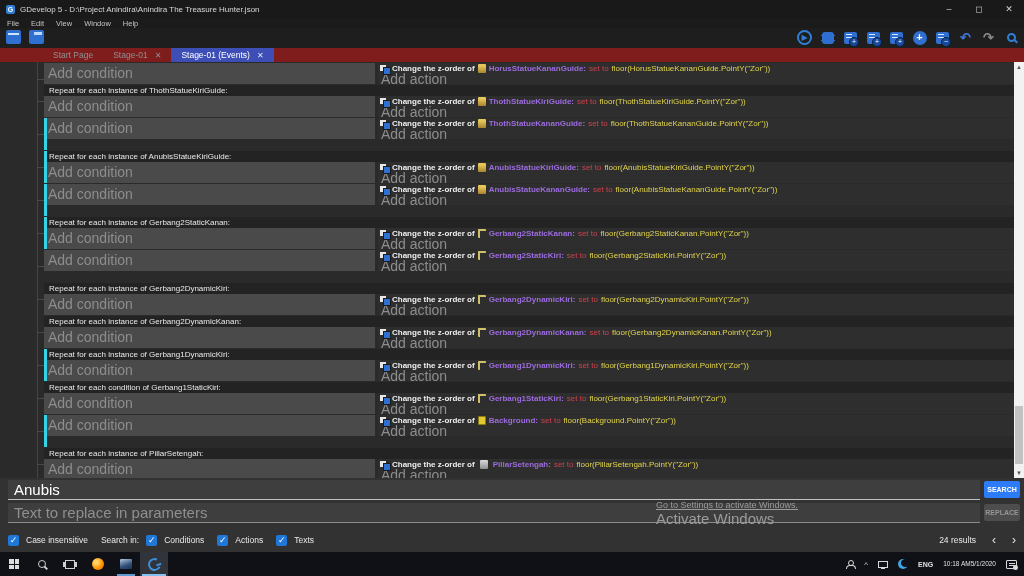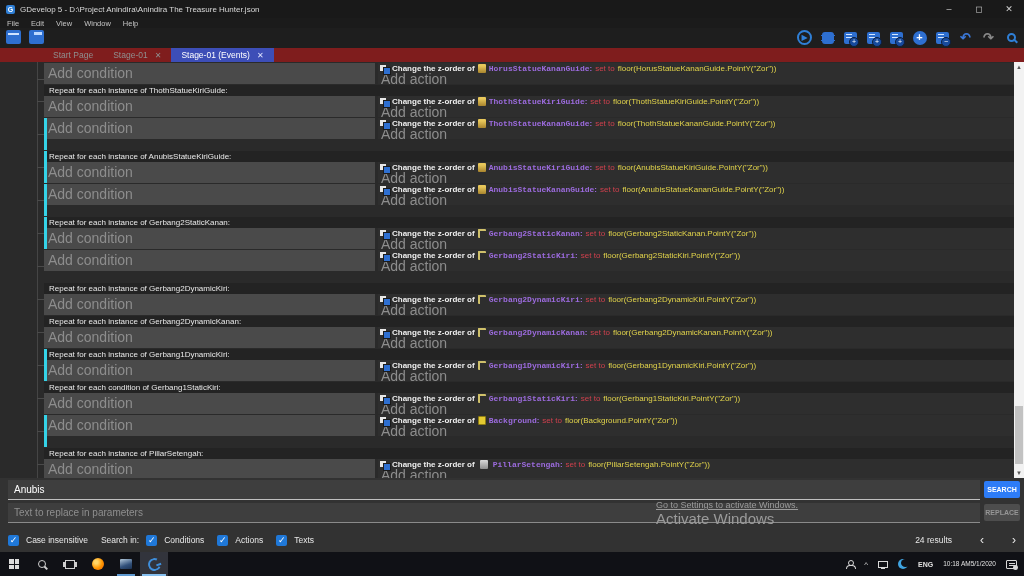--- a/index.html
+++ b/index.html
@@ -69,51 +69,51 @@
   .act-prefix { font-weight:bold; }
   .zorder-icon { width:9px; height:8px; position:relative; flex:0 0 9px; }
   .zorder-icon::before { content:""; position:absolute; left:0; top:0; width:6px; height:6px; background:#e8e8e8; }
   .zorder-icon::after { content:""; position:absolute; left:3px; top:2px; width:6px; height:6px;
     background:#2e6fd0; border:1px solid #1b1b1b; }
   .obj-icon { width:8px; height:9px; flex:0 0 8px; border-radius:1px; }
   .icon-statue { background:linear-gradient(180deg,#e8c75a 20%,#a8842e 100%); width:6px; }
   .icon-gate { background:transparent; border-left:2px solid #cfc06a; border-top:2px solid #cfc06a; }
   .icon-tile { background:#e3c931; border:1px solid #8f7d14; width:9px; }
   .icon-pillar { background:linear-gradient(180deg,#d9d9d9,#8f8f8f); width:3px; margin:0 2px; }
-  .obj-name { color:#9c6bde; font-weight:bold;font-family:Liberation Mono, monospace; }
+  .obj-name { color:#9c6bde; font-weight:bold; }
   .act-colon { color:#9c6bde; font-weight:bold; margin-left:-3px; }
   .set-to { color:#d0404d; }
   .expr { color:#e2d44b; }
   .act-ph { height:10px; line-height:10px; padding-left:1px; }
 
   
   #vscroll { position:absolute; right:0; top:0; width:10px; height:416px; background:#f2f2f2; }
   .sb-arrow { position:absolute; left:0; width:10px; height:10px; color:#555; font-size:6px;
     line-height:10px; text-align:center; }
   #sb-up { top:0; } #sb-down { bottom:0; }
   #sb-thumb { position:absolute; left:1px; width:8px; top:344px; height:58px; background:#c2c2c2; }
 
   
   #searchpanel { position:absolute; left:0; top:478px; width:1024px; height:74px; background:#323232; }
   .s-input { position:absolute; left:8px; width:972px; height:20px; background:#3e3e3e;
-    border:none; border-bottom:1px solid #c0c0c0; color:#fff; font-size:10px; padding:0 6px;
+    border:none; border-bottom:1px solid #c0c0c0; color:#fff; font-size:15px; padding:0 6px;
     font-family:"Liberation Sans", sans-serif; }
   #search-input { top:2px; }
   #replace-input { top:25px; border-bottom-color:#8a8a8a; }
   .s-input::placeholder { color:#8f8f8f; }
   .s-btn { position:absolute; right:4px; width:36px; height:17px; border:none; border-radius:2px;
     font-size:7px; font-weight:bold; font-family:"Liberation Sans", sans-serif; }
   #search-btn { top:3px; background:#2d7cf7; color:#fff; }
   #replace-btn { top:26px; background:#4d4d4d; color:#969696; }
   #options-row { position:absolute; left:8px; right:8px; top:52px; height:20px; display:flex;
     align-items:center; gap:7px; color:#e8e8e8; font-size:8.5px; }
   .chk { width:11px; height:11px; background:#1f78d8; border-radius:2px; color:#fff; font-size:9px;
     line-height:11px; text-align:center; }
   .chk-label { margin-right:6px; }
-  #results-area { margin-left:auto; display:flex; align-items:center; gap:28px; color:#e8e8e8; }
+  #results-area { margin-left:auto; display:flex; align-items:center; gap:16px; color:#e8e8e8; }
   .chev { font-size:12px; color:#e8e8e8; line-height:12px; }
 
   
   #watermark { position:absolute; left:656px; top:500px; width:325px; text-align:left; color:#9b9b9b; }
   #wm-line1 { font-size:15px; }
   #wm-line2 { font-size:9px; text-decoration:underline; }
 
   
   #taskbar { position:absolute; left:0; top:552px; width:1024px; height:24px; background:#101116;
     display:flex; align-items:center; }

